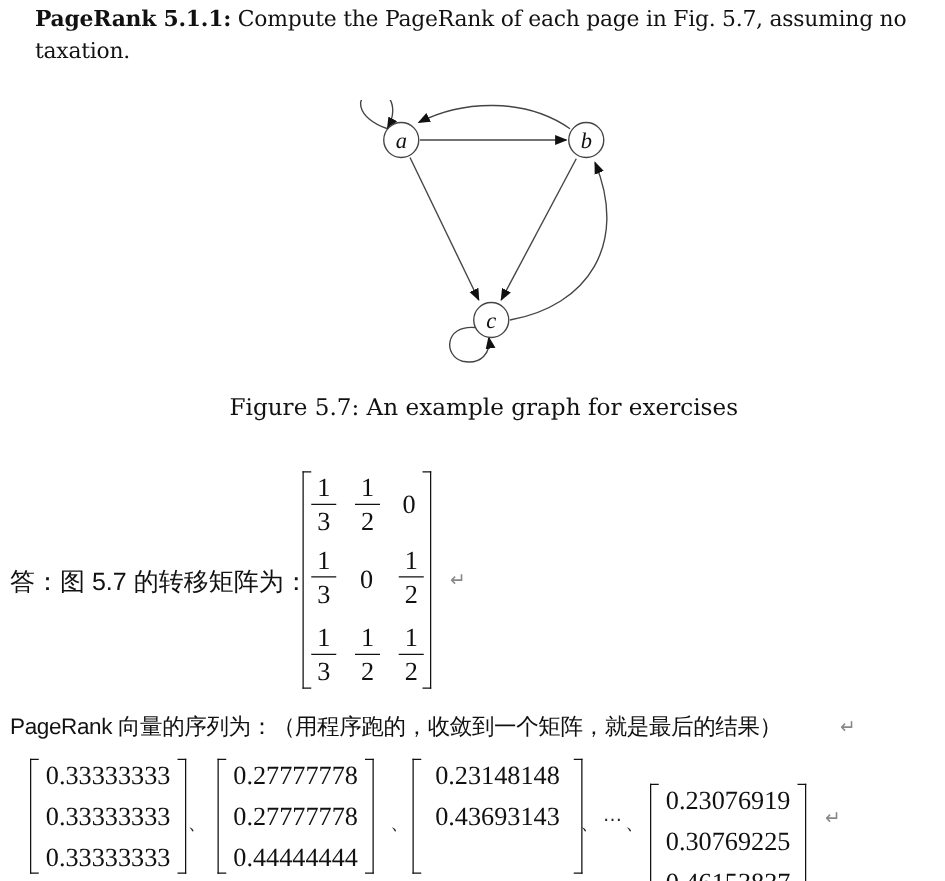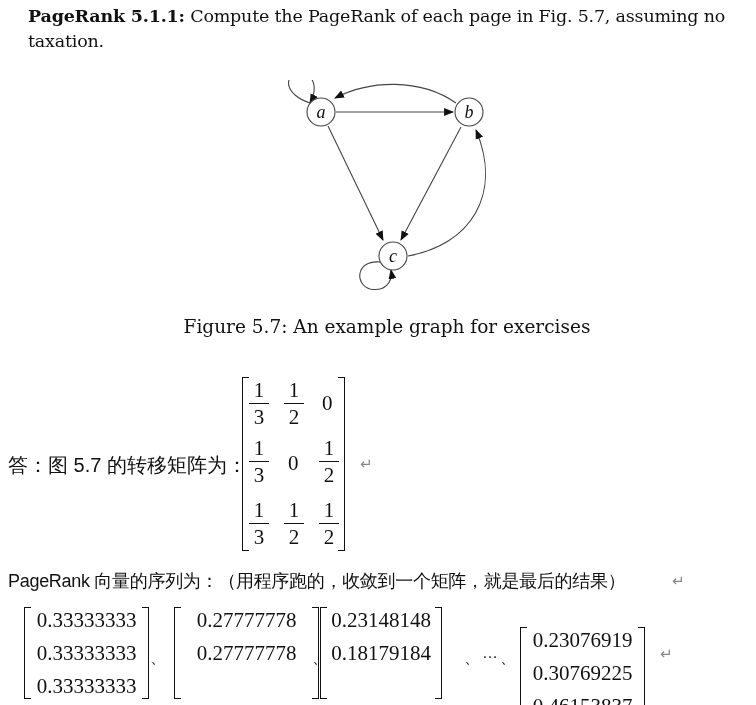--- a/index.html
+++ b/index.html
@@ -124,33 +124,34 @@
 
 <div class="vec times" style="left:12px; width:125px;margin-left:12px;">
   <div class="bracket-l"></div>
     <div class="bracket-r"></div>
   <div class="val" style="top:1px;">0.33333333</div>
   <div class="val" style="top:34px;">0.33333333</div>
   <div class="val" style="top:67px;">0.33333333</div>
 </div>
 <div class="sep sans" style="left:150px;">、</div>
 
-<div class="vec times" style="left:174px; width:125px;padding-left:20px;">
+<div class="vec times" style="left:174px; width:125px;">
   <div class="bracket-l"></div>
     <div class="bracket-r"></div>
   <div class="val" style="top:1px;">0.27777778</div>
   <div class="val" style="top:34px;">0.27777778</div>
+  <div class="val" style="top:67px;">0.44444444</div>
 </div>
 <div class="sep sans" style="left:312px;">、</div>
 
-<div class="vec times" style="left:320px; width:122px;">
+<div class="vec times" style="left:330px; width:136px;">
   <div class="bracket-l"></div>
     <div class="bracket-r"></div>
   <div class="val" style="top:1px;">0.23148148</div>
-  <div class="val" style="top:34px;">0.18179184</div>
+  <div class="val" style="top:34px;">0.43693143</div>
 </div>
 <div class="sep sans" style="left:464px;">、</div>
 <div class="sep sans" style="left:482px; top:644px;">…</div>
 <div class="sep sans" style="left:500px;">、</div>
 
 <div class="vec times" style="left:520px; width:125px;margin-top:20px;">
   <div class="bracket-l"></div>
     <div class="bracket-r"></div>
   <div class="val" style="top:1px;">0.23076919</div>
   <div class="val" style="top:34px;">0.30769225</div>

